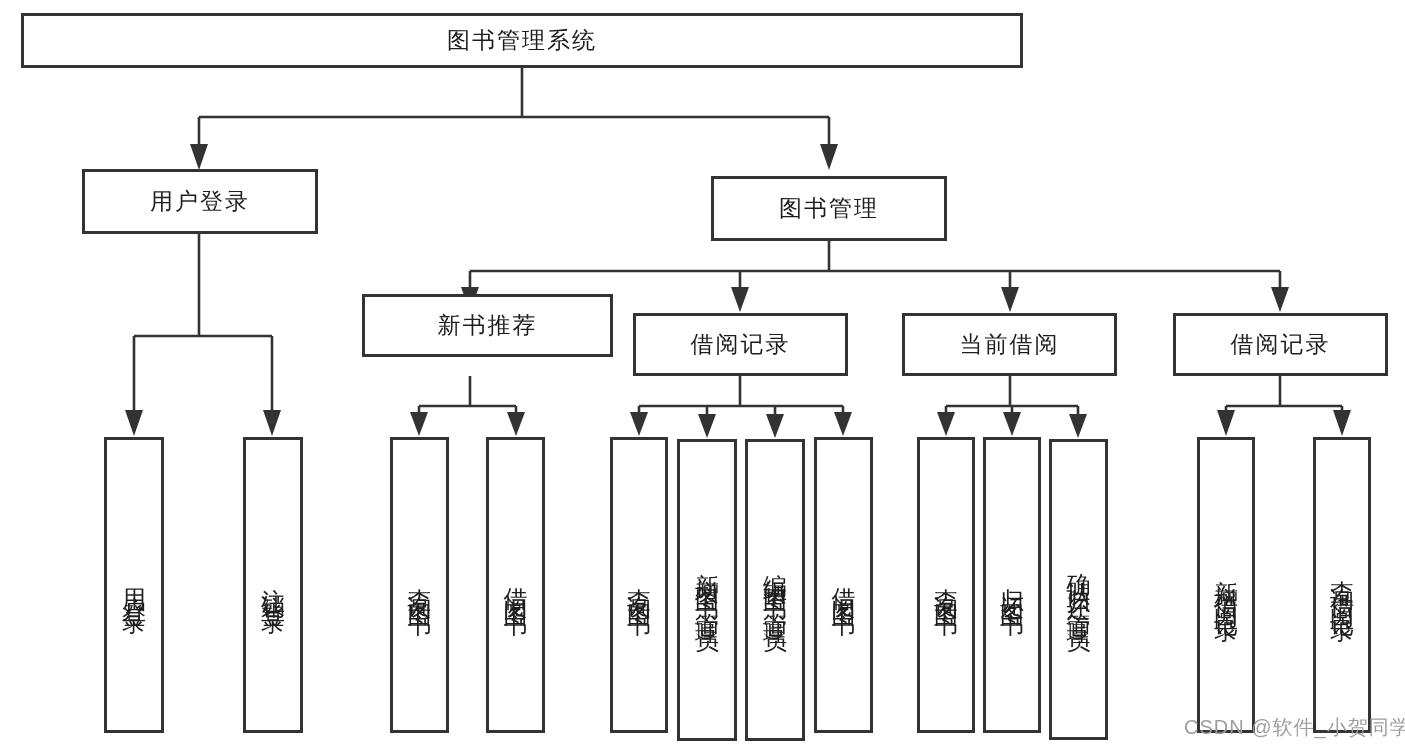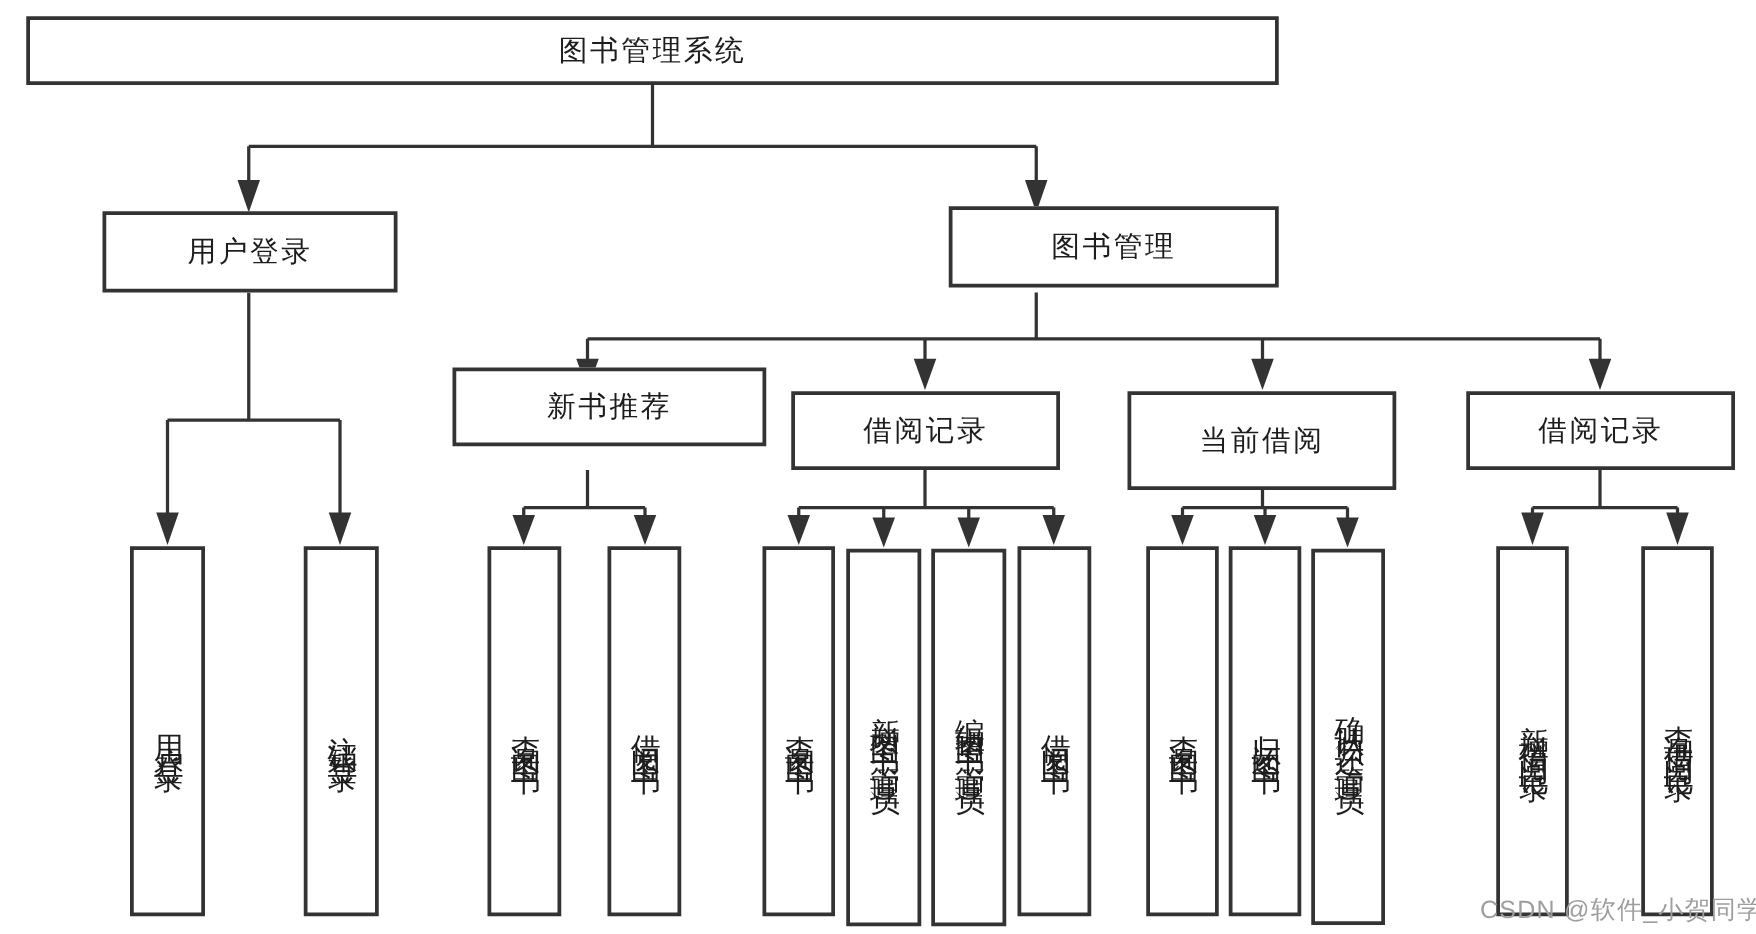--- a/index.html
+++ b/index.html
@@ -92,25 +92,25 @@
     <g>
       <path class="ln" d="M1280,376 V406 M1226,406 H1342 M1226,406 V412 M1342,406 V412"></path>
       <polygon class="ah" points="1217,410 1235,410 1226,436"></polygon>
       <polygon class="ah" points="1333,410 1351,410 1342,436"></polygon>
     </g>
   </svg>
 
   <div class="node h-node" style="left:21px; top:13px; width:1002px; height:55px;">图书管理系统</div>
 
   <div class="node h-node" style="left:82px; top:169px; width:236px; height:65px;">用户登录</div>
-  <div class="node h-node" style="left:711px; top:165px; width:264px; height:65px;margin-left:48px;">图书管理</div>
+  <div class="node h-node" style="left:711px; top:176px; width:236px; height:65px;">图书管理</div>
 
   <div class="node h-node" style="left:362px; top:294px; width:251px; height:63px;">新书推荐</div>
   <div class="node h-node" style="left:633px; top:313px; width:215px; height:63px;">借阅记录</div>
-  <div class="node h-node" style="left:902px; top:313px; width:215px; height:79px;">当前借阅</div>
+  <div class="node h-node" style="left:902px; top:313px; width:215px; height:63px;">当前借阅</div>
   <div class="node h-node" style="left:1173px; top:313px; width:215px; height:63px;">借阅记录</div>
 
   <div class="node v-node" style="left:104px; top:437px; width:60px; height:296px;">用户登录</div>
   <div class="node v-node" style="left:243px; top:437px; width:60px; height:296px;">注销登录</div>
 
   <div class="node v-node" style="left:390px; top:437px; width:59px; height:296px;">查询图书</div>
   <div class="node v-node" style="left:486px; top:437px; width:59px; height:296px;">借阅图书</div>
 
   <div class="node v-node" style="left:610px; top:437px; width:58px; height:296px;">查询图书</div>
   <div class="node v-node" style="left:677px; top:439px; width:60px; height:302px;">新增图书（管理员）</div>

